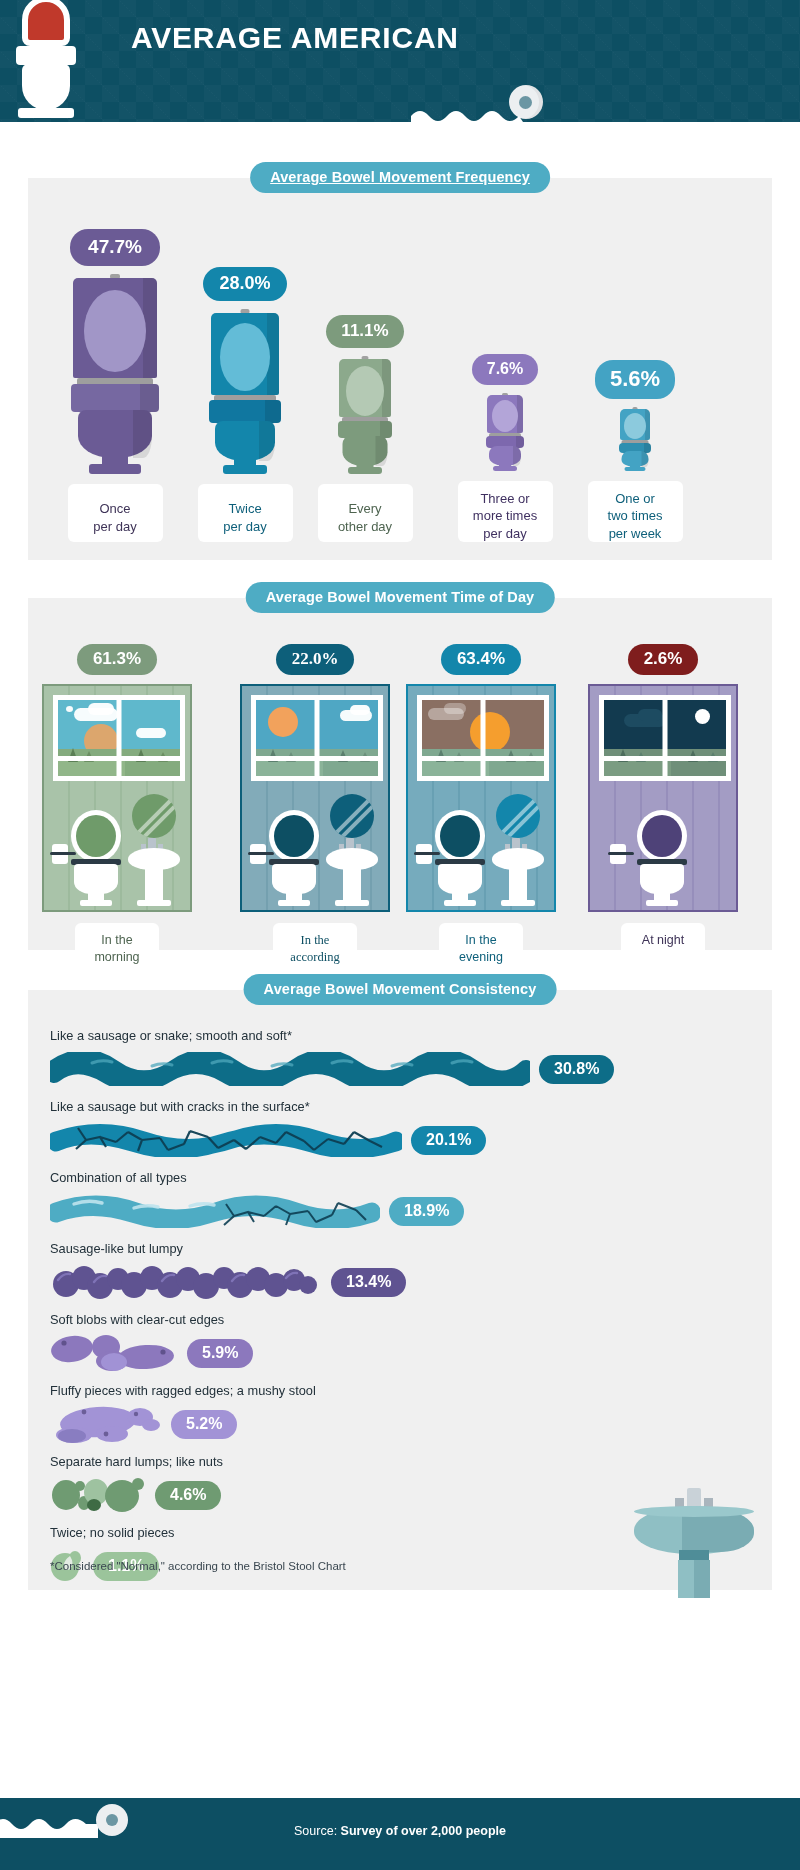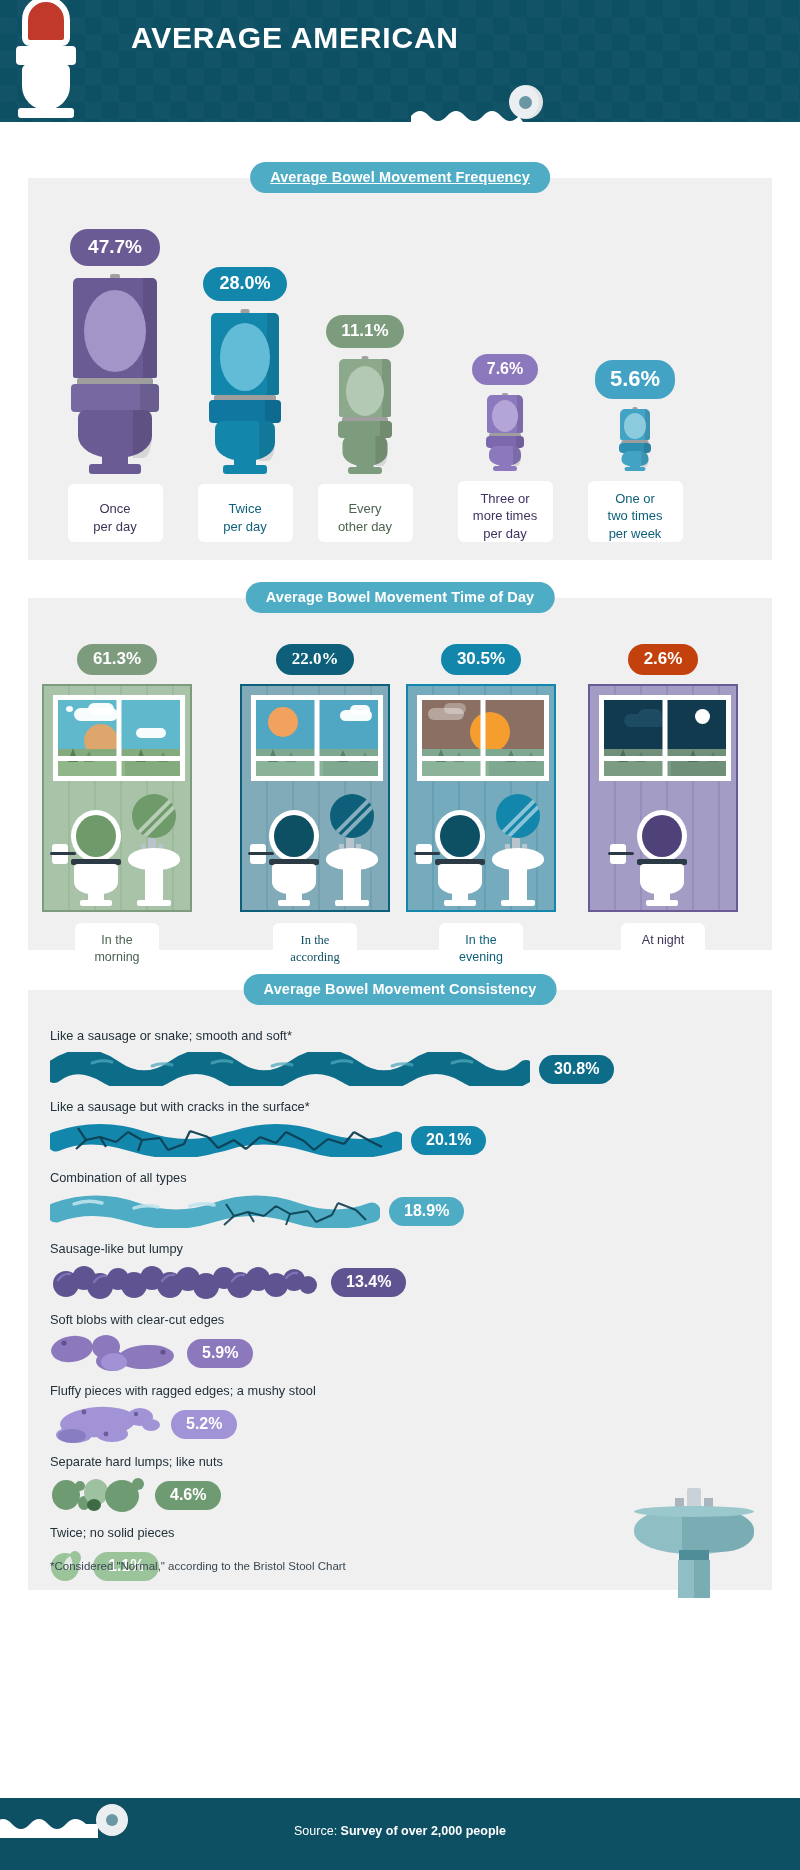--- a/index.html
+++ b/index.html
@@ -524,21 +524,21 @@
             <div class="sink-foot"></div>
         </div>
       </div>
       <div class="tod-label" style="color:#0d4f63;">
         <span>In the</span><br>
         <span>according</span>
       </div>
     </div>
 
     <div class="tod-col" style="left:378px;">
-      <div class="tod-badge" style="background:#1386ab;">30.5%</div>
+      <div class="tod-badge" style="background:#1386ab;">63.4%</div>
       <div class="scene" style="border-color:#1386ab;background:#73a8bb;">
         <div class="tile-wall" style="background:
             repeating-linear-gradient(90deg,#76abbd 0 24px,#68a0b3 24px 26px),
             repeating-linear-gradient(0deg,transparent 0 24px,#68a0b3 24px 26px);"></div>
         <div class="window">
           <div class="sky" style="background:#8a6f62;"></div>
           <div class="sun" style="left:48px;bottom:24px;width:40px;height:40px;background:#f59e2e;"></div>
           <div class="cloud" style="left:6px;top:8px;width:36px;height:12px;opacity:.38;"></div>
           <div class="cloud" style="left:22px;top:3px;width:22px;height:11px;opacity:.30;"></div>
           <div class="ground" style="background:#7fa890;"></div>
@@ -575,21 +575,21 @@
             <div class="sink-foot"></div>
         </div>
       </div>
       <div class="tod-label" style="color:#0d5f7a;">
         <span>In the</span><br>
         <span>evening</span>
       </div>
     </div>
 
     <div class="tod-col" style="left:560px;">
-      <div class="tod-badge" style="background:#c2410c;">2.6%</div>
+      <div class="tod-badge" style="background:#7f1d1d;">2.6%</div>
       <div class="scene" style="border-color:#6b5b95;background:#a39cc4;">
         <div class="tile-wall" style="background:
             repeating-linear-gradient(90deg,#a39cc4 0 24px,#968ebb 24px 26px),
             repeating-linear-gradient(0deg,transparent 0 24px,#968ebb 24px 26px);"></div>
         <div class="window">
           <div class="sky" style="background:#123a4f;"></div>
           <div class="moon" style="right:16px;top:9px;width:15px;height:15px;"></div>
           <div class="cloud" style="left:20px;top:14px;width:42px;height:13px;background:#1d4b61;opacity:1;"></div>
           <div class="cloud" style="left:34px;top:9px;width:24px;height:12px;background:#1d4b61;opacity:1;"></div>
           <div class="ground" style="background:#6f8f79;"></div>

